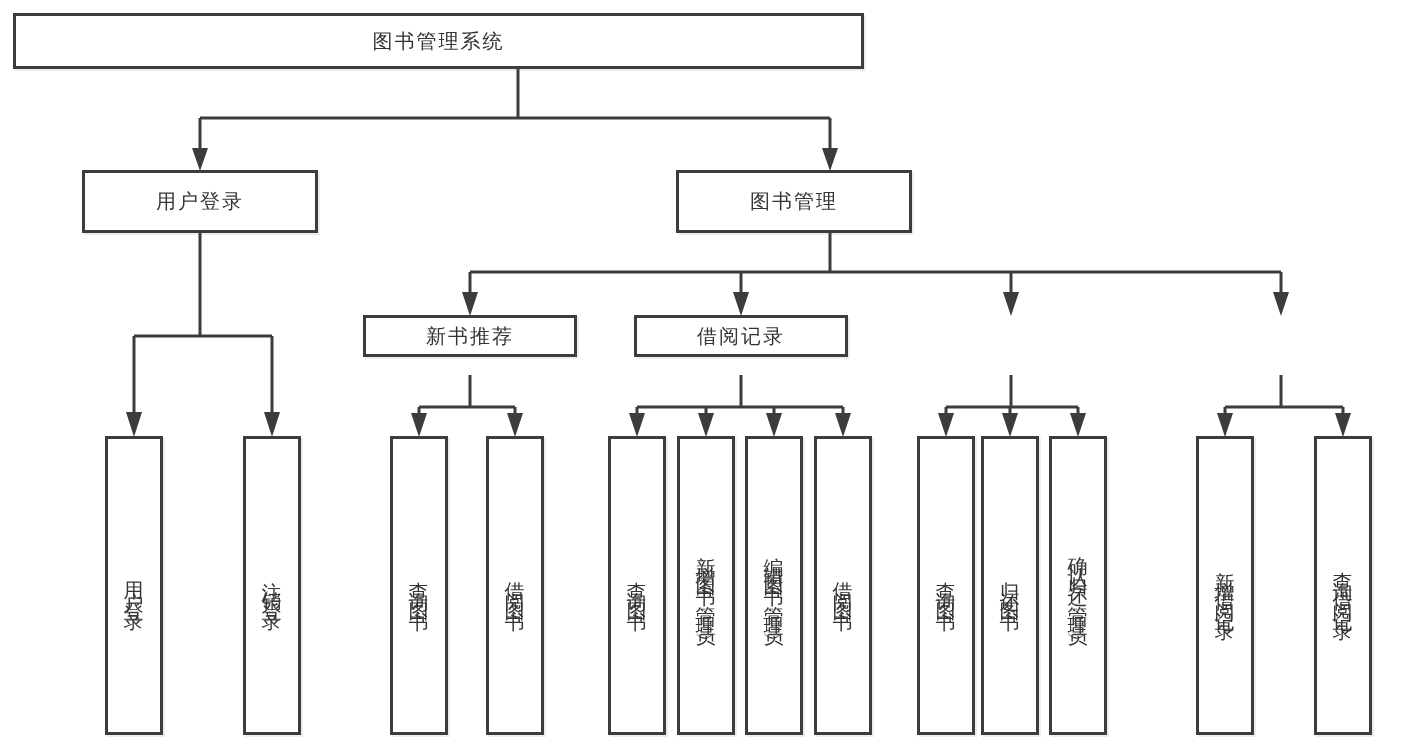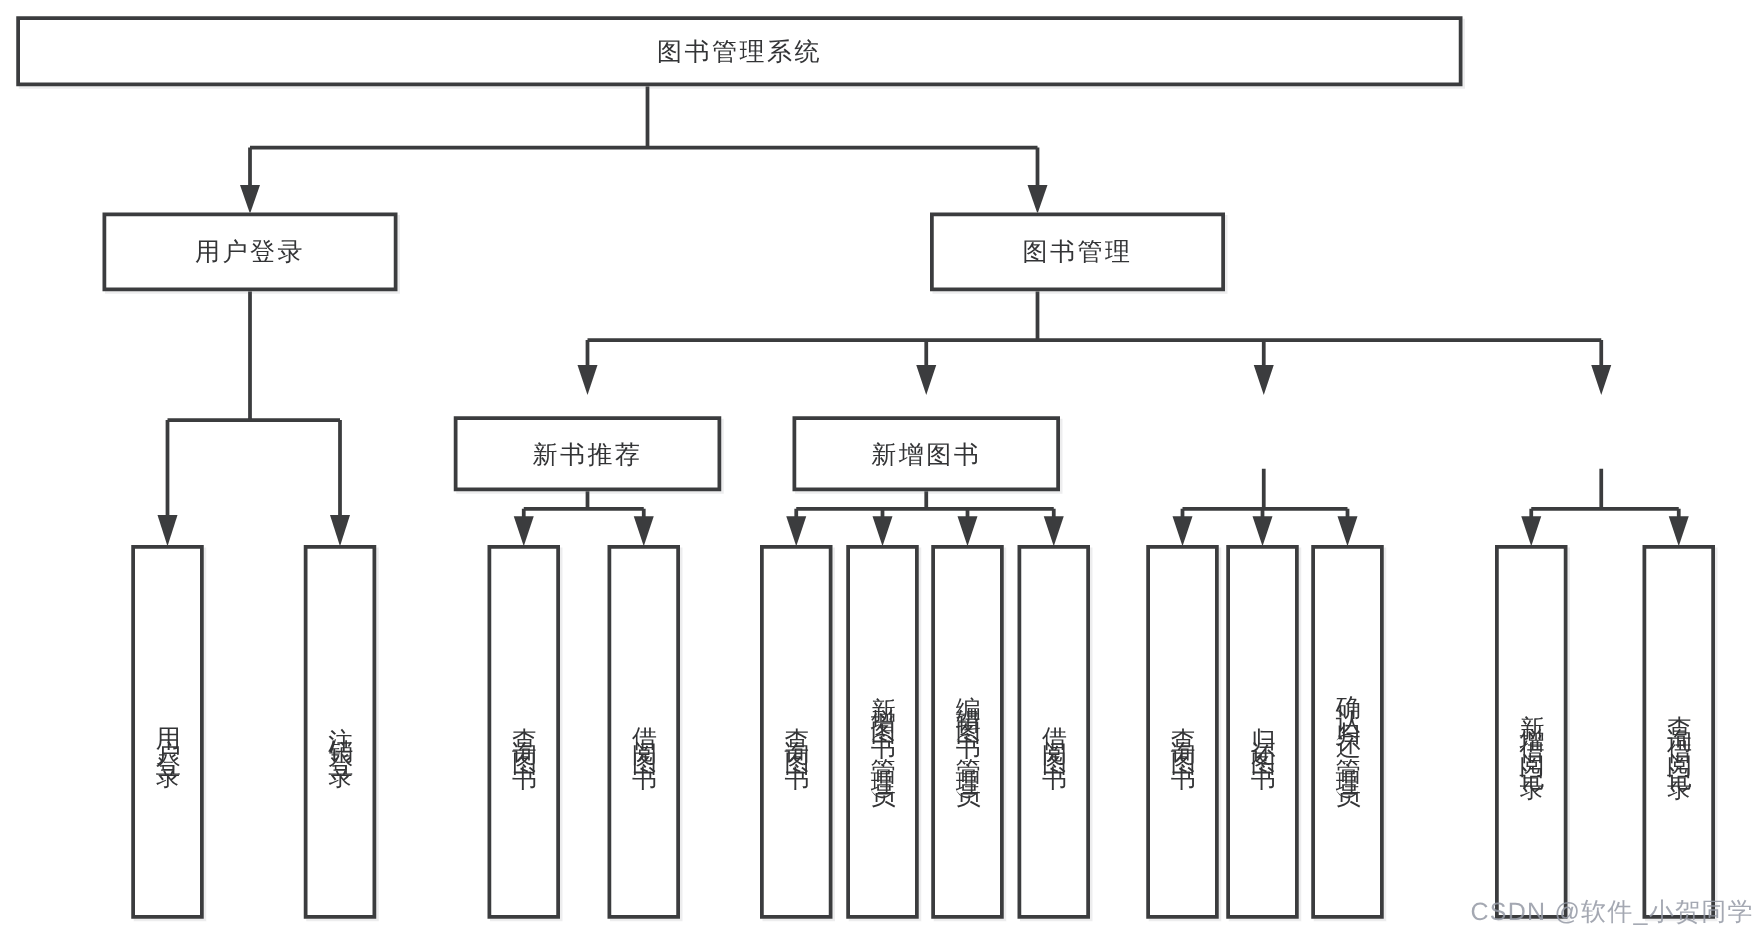--- a/index.html
+++ b/index.html
@@ -5,23 +5,23 @@
   html,body{margin:0;padding:0;background:#ffffff;}
   body{font-family:"Liberation Sans", sans-serif;}
   #canvas{position:relative;width:1405px;height:747px;background:#ffffff;overflow:hidden;}
   #wires{position:absolute;left:0;top:0;z-index:1;}
   #wires path{stroke:#3b3c3e;stroke-width:3;fill:none;}
   #wires polygon{fill:#3b3c3e;stroke:none;}
   .node{position:absolute;box-sizing:border-box;background:#ffffff;border:3px solid #3b3c3e;
         display:flex;align-items:center;justify-content:center;z-index:2;
         box-shadow:2px 2px 0 rgba(110,110,115,0.12);}
   .hlabel{font-size:20px;color:#333436;letter-spacing:2px;white-space:nowrap;}
-  .root{left:13px;top:13px;width:1157px;height:56px;}
+  .root{left:13px;top:13px;width:851px;height:56px;}
   .lvl2{top:170px;width:236px;height:63px;}
-  .lvl3{top:333px;width:214px;height:60px;}
+  .lvl3{top:315px;width:214px;height:42px;}
   .leaf{top:436px;width:58px;height:299px;}
   .vtext{writing-mode:vertical-rl;text-orientation:mixed;font-size:20px;color:#333436;
          letter-spacing:10px;line-height:1;}
   #watermark{position:absolute;right:2px;bottom:4px;z-index:5;font-size:20px;
              color:rgba(148,153,164,0.85);letter-spacing:1px;white-space:nowrap;}
 </style>
 </head>
 <body>
 
 <div id="canvas">
@@ -69,29 +69,29 @@
     </g>
   </svg>
 
   <div class="node root">
     <span class="hlabel">图书管理系统</span>
   </div>
 
   <div class="node lvl2" style="left:82px">
     <span class="hlabel">用户登录</span>
   </div>
-  <div class="node lvl2" style="left:744px">
+  <div class="node lvl2" style="left:676px">
     <span class="hlabel">图书管理</span>
   </div>
 
   <div class="node lvl3" style="left:363px">
     <span class="hlabel">新书推荐</span>
   </div>
   <div class="node lvl3" style="left:634px">
-    <span class="hlabel">新增图书</span>
+    <span class="hlabel">借阅记录</span>
   </div>
 
   <div class="node leaf" style="left:105px">
     <span class="vtext">用户登录</span>
   </div>
   <div class="node leaf" style="left:243px">
     <span class="vtext">注销登录</span>
   </div>
   <div class="node leaf" style="left:390px">
     <span class="vtext">查询图书</span>
@@ -120,14 +120,13 @@
   <div class="node leaf" style="left:1049px">
     <span class="vtext">确认归还（管理员）</span>
   </div>
   <div class="node leaf" style="left:1196px">
     <span class="vtext">新增借阅记录</span>
   </div>
   <div class="node leaf" style="left:1314px">
     <span class="vtext">查询借阅记录</span>
   </div>
 
-  <div id="watermark">CSDN @软件_小贺同学</div>
 </div>
 
 </body></html>

